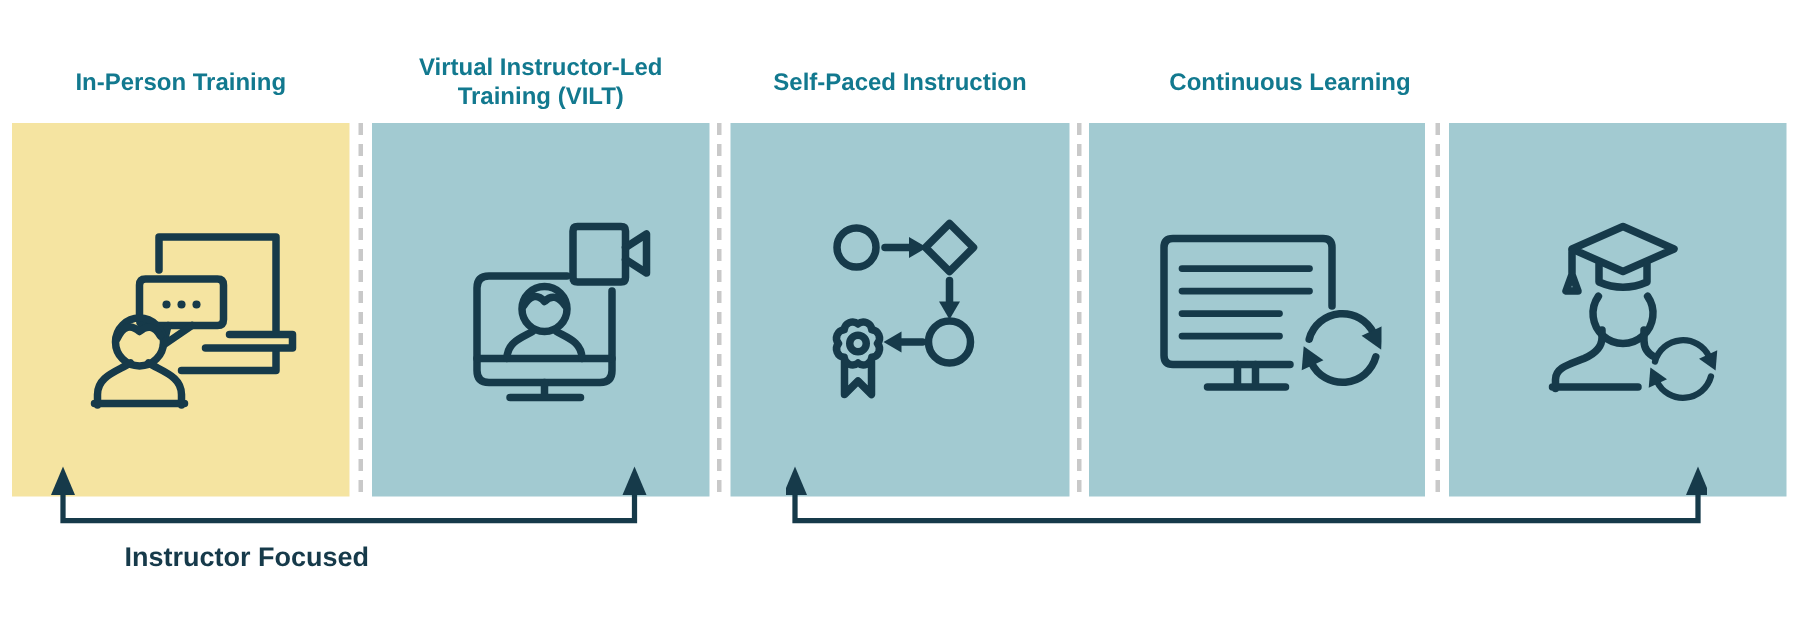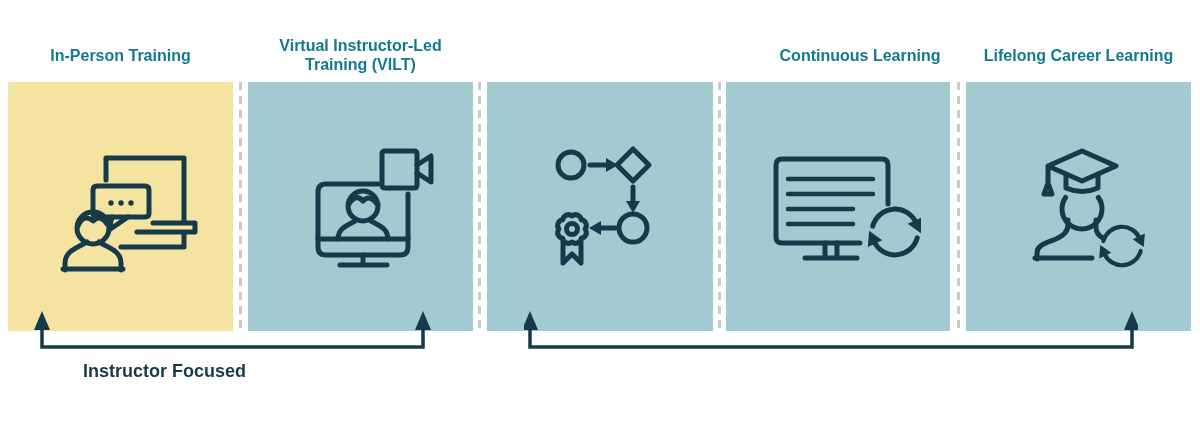--- a/index.html
+++ b/index.html
@@ -27,22 +27,22 @@
   }
   .icon path,.icon circle,.icon line{vector-effect:none;}
 </style>
 </head>
 <body>
 
 <div class="canvas">
 
   <div class="stage-title" style="left:8px;width:225px">In-Person Training</div>
   <div class="stage-title" style="left:248px;width:225px">Virtual Instructor-Led Training (VILT)</div>
+  <div class="stage-title" style="left:487px;width:226px">Self-Paced Instruction</div>
   <div class="stage-title" style="left:748px;width:224px">Continuous Learning</div>
-  <div class="stage-title" style="left:966px;width:225px">Lifelong Career Learning</div>
 
   <div class="stage-box highlight" style="left:8px;width:225px">
     <svg class="icon" width="160" height="140" viewBox="0 0 160 140">
       <g fill="none" stroke="#163a4a" stroke-width="5" stroke-linecap="round" stroke-linejoin="round">
 
         <path d="M 65,21 H 143 V 84 M 143,97 V 110 H 80 M 65,21 V 43"></path>
 
         <path d="M 112,86 H 154 V 95 H 96"></path>
 
         <path d="M 56,49 H 104 Q 108,49 108,53 V 76 Q 108,80 104,80 H 56 Q 52,80 52,76 V 53 Q 52,49 56,49 Z"></path>

